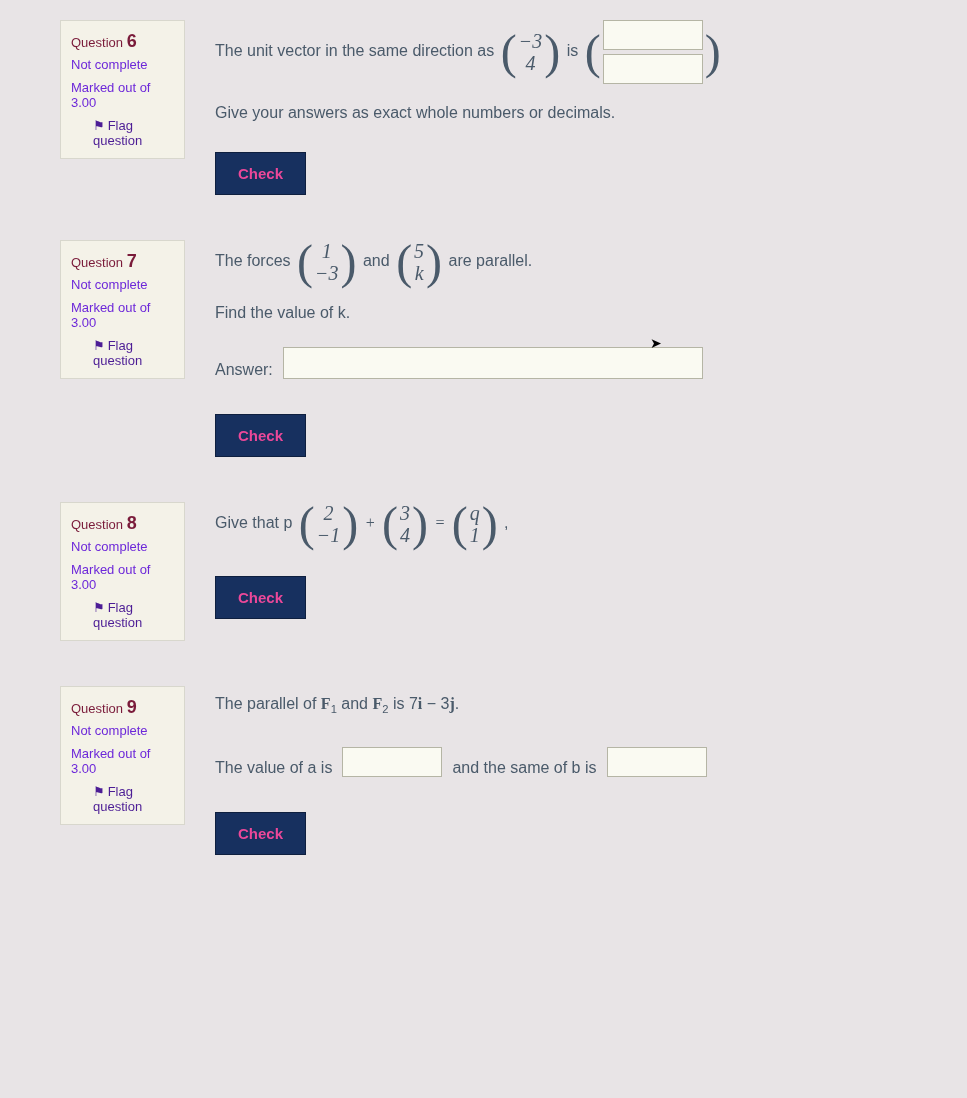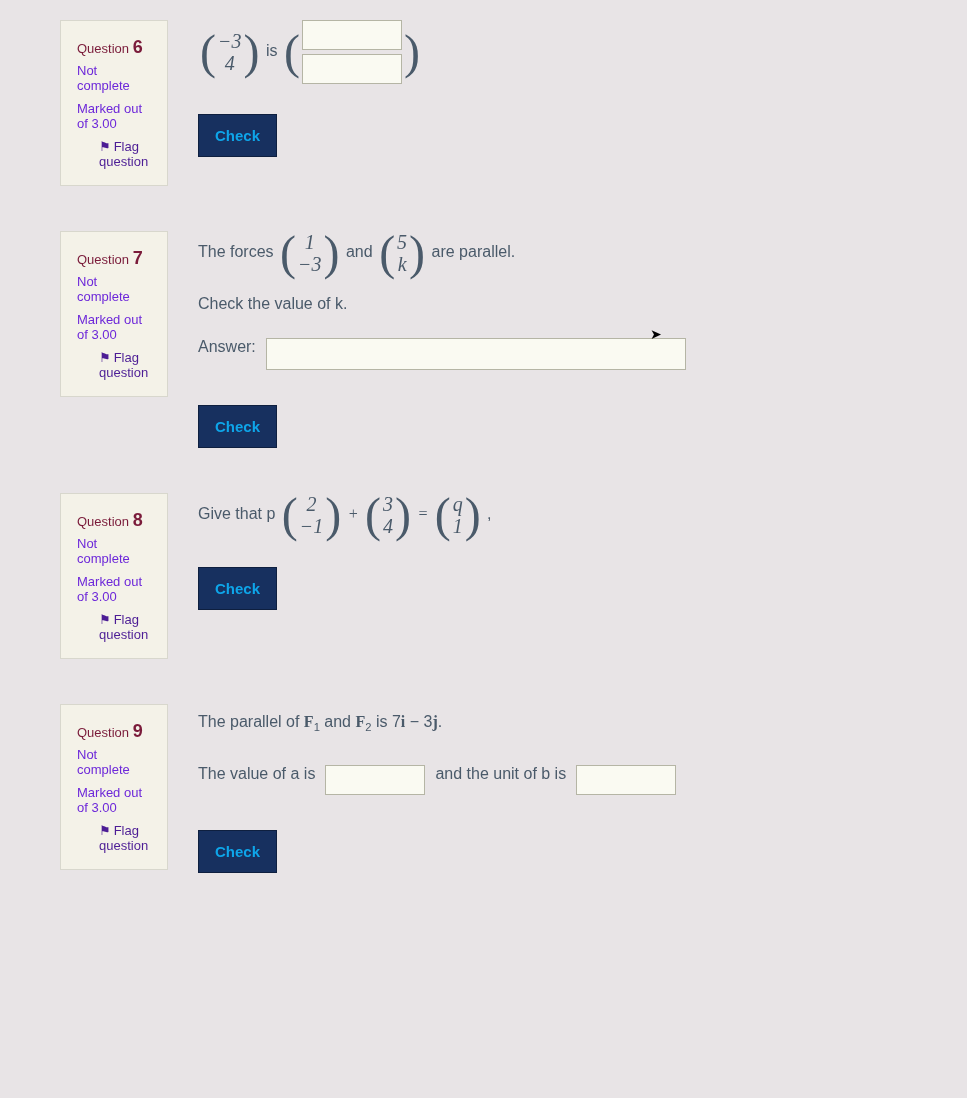--- a/index.html
+++ b/index.html
@@ -8,24 +8,24 @@
   background: #e8e4e6;
   width: 967px;
   padding: 20px 30px 20px 60px;
 }
 .question-block {
   display: flex;
   gap: 30px;
   margin-bottom: 45px;
 }
 .info-col {
-  width: 108px;
+  width: 125px;
   border: 1px solid #d8d7cd;
   background: #f4f2e8;
-  padding: 16px;
+  padding: 10px;
   font-size: 13px;
   color: #555;
   align-self: flex-start;
 }
 .info-col .q-title {
   color: #7a1b3a;
   font-weight: 500;
   margin-bottom: 5px;
 }
 .info-col .q-title .num {
@@ -47,23 +47,23 @@
 }
 .content-col {
   flex: 1;
   color: #4a5a6a;
   font-size: 16px;
 }
 .qtext { margin-bottom: 20px; line-height: 2.2; }
 .hint { margin-top: 10px; margin-bottom: 20px; }
 .check-btn {
   background: #17305f;
-  color: #0ea5e9;
+  color: #ec4899;
   border: 1px solid #0e1f3f;
-  padding: 12px 16px;
+  padding: 12px 22px;
   font-weight: bold;
   font-size: 15px;
   cursor: pointer;
   margin-top: 10px;
 }
 .vector {
   display: inline-flex;
   align-items: center;
   vertical-align: middle;
   font-family: 'Times New Roman', serif;
@@ -97,21 +97,21 @@
   width: 420px;
   height: 32px;
   border: 1px solid #b5b5a5;
   background: #fafaf2;
   padding: 2px 5px;
   font-size: 14px;
 }
 .answer-row {
   margin: 25px 0;
   display: flex;
-  align-items: flex-start;
+  align-items: flex-end;
   gap: 10px;
 }
 .answer-label { color: #4a5a6a; }
 .serif-i { font-family: 'Times New Roman', serif; font-style: italic; }
 .mbold { font-family: 'Times New Roman', serif; font-weight: bold; }
 .sub { font-size: 0.7em; vertical-align: sub; }
 .cursor-arrow {
   position: absolute;
   font-size: 14px;
   color: #000;
@@ -122,38 +122,40 @@
 
 <div class="question-block">
   <div class="info-col">
     <div class="q-title">Question <span class="num">6</span></div>
     <div class="status">Not complete</div>
     <div class="marked">Marked out of 3.00</div>
     <div class="flag"><span class="flag-icon">⚑</span><span>Flag question</span></div>
   </div>
   <div class="content-col">
     <div class="qtext">
+      <span>The unit vector in the same direction as</span>
       <span class="vector">
         <span class="paren">(</span>
         <span class="vstack">
             <span>−3</span>
             <span>4</span>
           </span>
         <span class="paren">)</span>
       </span>
       <span>is</span>
       <span class="vector">
         <span class="paren">(</span>
         <span class="vstack">
           <input type="text" class="answer-small" style="">
           <input type="text" class="answer-small" style="margin-top: 4px;">
         </span>
         <span class="paren">)</span>
       </span>
     </div>
+    <div class="hint">Give your answers as exact whole numbers or decimals.</div>
     <button class="check-btn">Check</button>
   </div>
 </div>
 
 <div class="question-block" style="position:relative">
   <div class="info-col">
     <div class="q-title">Question <span class="num">7</span></div>
     <div class="status">Not complete</div>
     <div class="marked">Marked out of 3.00</div>
     <div class="flag"><span class="flag-icon">⚑</span><span>Flag question</span></div>
@@ -173,21 +175,21 @@
       <span class="vector">
         <span class="paren">(</span>
         <span class="vstack">
             <span>5</span>
             <span>k</span>
           </span>
         <span class="paren">)</span>
       </span>
       <span>are parallel.</span>
     </div>
-    <div class="hint"><span>Check the value of k.</span></div>
+    <div class="hint"><span>Find the value of k.</span></div>
     <span class="cursor-arrow" style="left:590px; top:95px;">➤</span>
     <div class="answer-row">
       <span class="answer-label">Answer:</span>
       <input type="text" class="answer-wide" style="">
     </div>
     <button class="check-btn">Check</button>
   </div>
 </div>
 
 <div class="question-block">
@@ -239,18 +241,18 @@
     <div class="marked">Marked out of 3.00</div>
     <div class="flag"><span class="flag-icon">⚑</span><span>Flag question</span></div>
   </div>
   <div class="content-col">
     <div class="qtext" style="margin-bottom:10px">
       <span>The parallel of </span><span class="mbold">F</span><span class="sub">1</span><span> and </span><span class="mbold">F</span><span class="sub">2</span><span> is 7<span class="mbold">i</span> − 3<span class="mbold">j</span>.</span>
     </div>
     <div class="answer-row">
       <span>The value of a is</span>
       <input type="text" class="answer-small" style="">
-      <span>and the unit of b is</span>
+      <span>and the same of b is</span>
       <input type="text" class="answer-small" style="">
     </div>
     <button class="check-btn">Check</button>
   </div>
 </div>
 
 </body></html>

